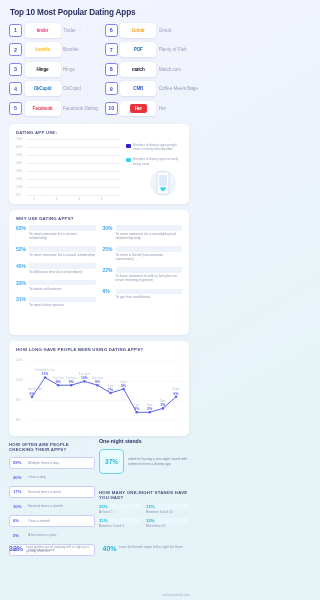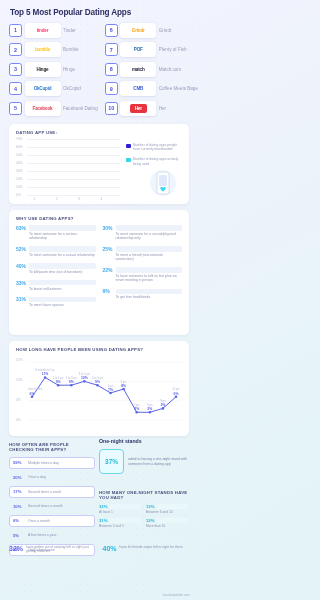--- a/index.html
+++ b/index.html
@@ -143,21 +143,21 @@
     background-image:radial-gradient(#dfe3f5 .5px, transparent .5px);
     background-size:7px 7px;opacity:.5;pointer-events:none;
   }
 </style>
 </head>
 <body>
 
 <div class="page">
   <div class="dotgrid"></div>
 
-  <div class="title">Top 5 Most Popular Dating Apps</div>
+  <div class="title">Top 10 Most Popular Dating Apps</div>
 
   <div class="top10">
     <div class="t10-cols">
       <div class="t10-col">
         <div class="app-row">
           <div class="rank">1</div>
           <div class="logo-card">
             <span class="logo-txt" style="color:#fd3a73">tinder</span>
           </div>
           <div class="app-name">Tinder</div>

